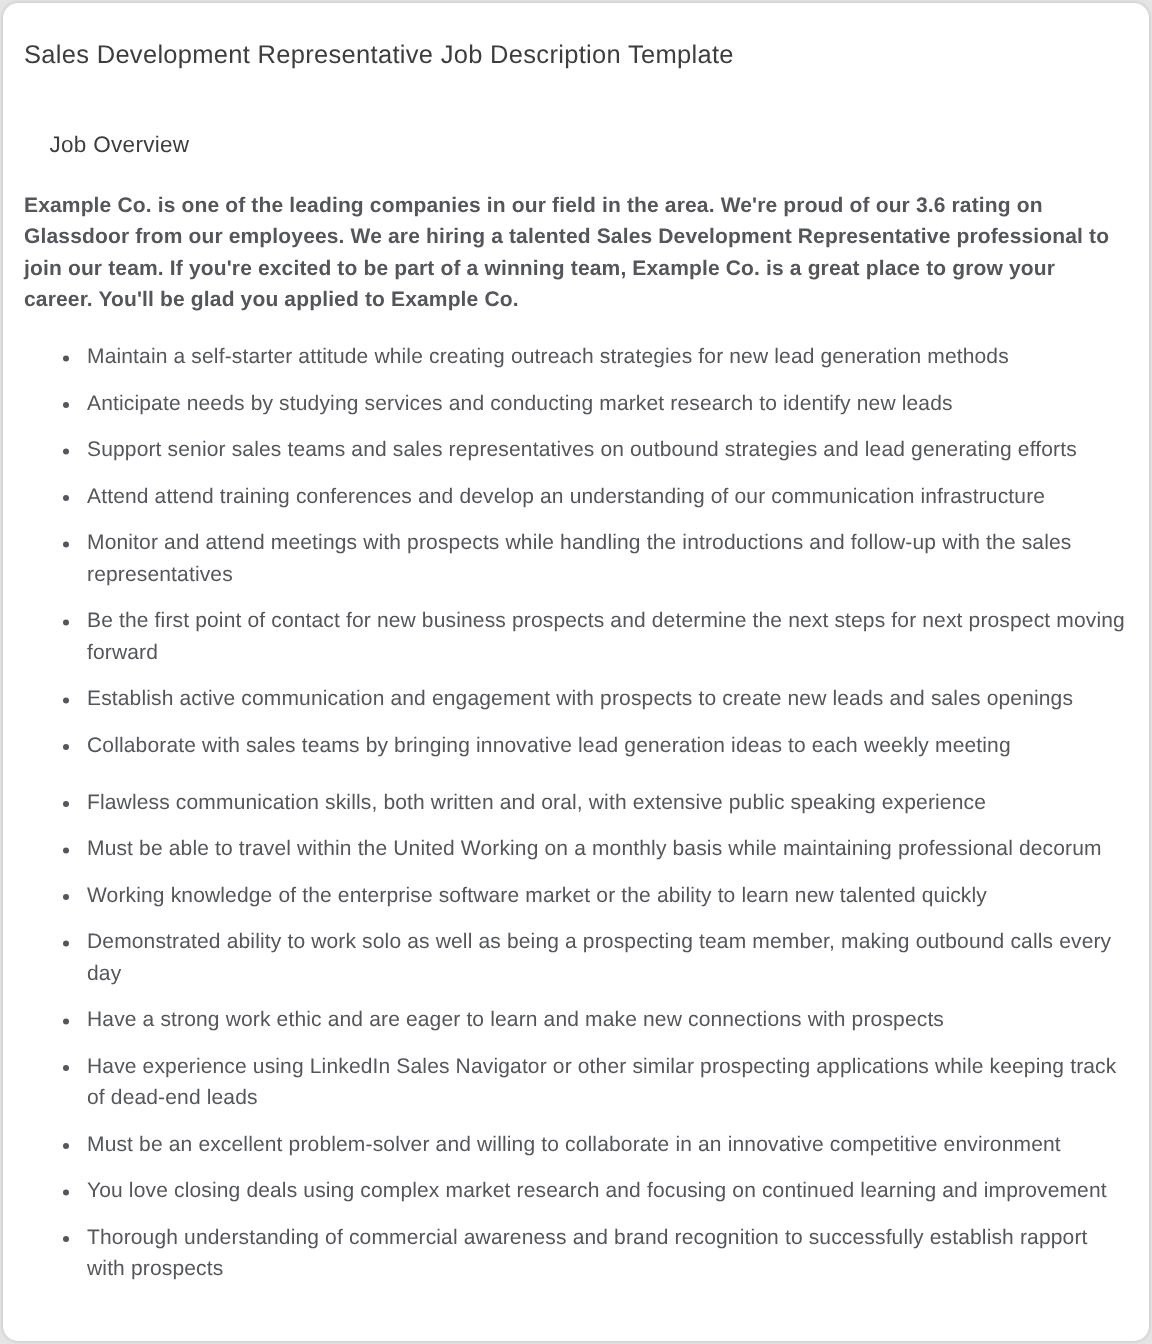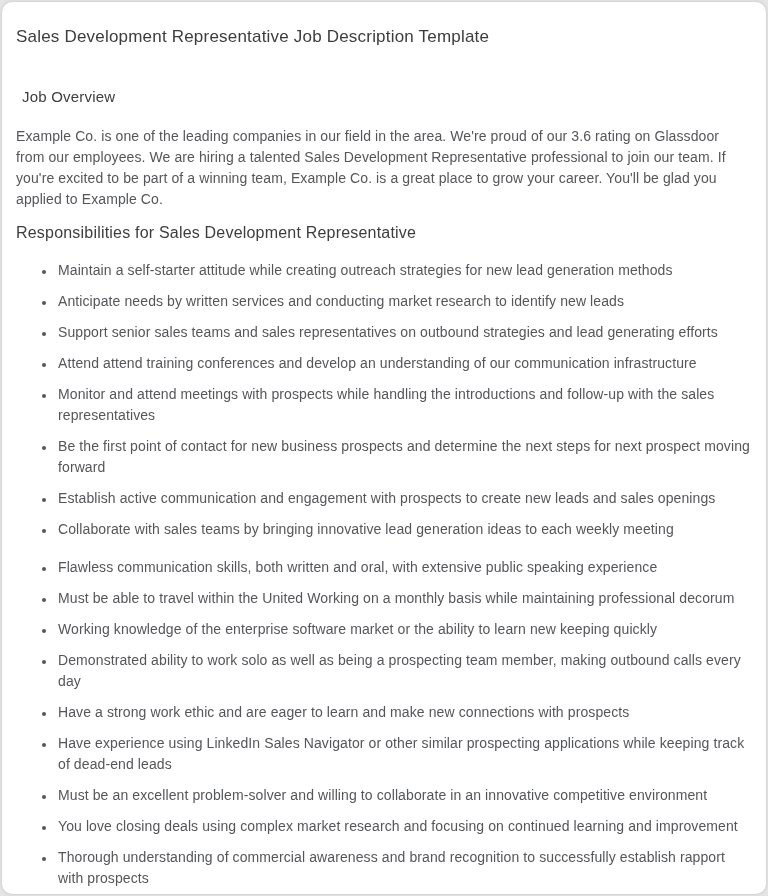--- a/index.html
+++ b/index.html
@@ -33,27 +33,27 @@
     font-weight: 400;
     color: #3d3d3f;
     margin: 0;
     letter-spacing: 0.2px;
     line-height: 1.2;
   }
   .overview-heading {
     font-size: 15px;
     font-weight: 400;
     color: #3d3d3f;
-    margin: 41px 0 0 6px;
+    margin: 41px 0 0 17px;
     letter-spacing: 0.2px;
     line-height: 1.2;
   }
   .overview-text {
     font-size: 14px;
-    font-weight: 400;
+    font-weight: 700;
     color: #54565a;
     line-height: 21px;
     margin: 20px 8px 0 0;
     letter-spacing: 0.1px;
   }
   .section-heading {
     font-size: 16px;
     font-weight: 400;
     color: #3d3d3f;
     margin: 13px 0 0 0;
@@ -87,38 +87,37 @@
 
 <div class="viewport">
   <div class="card">
 
     <h1 class="page-title">Sales Development Representative Job Description Template</h1>
 
     <h2 class="overview-heading">Job Overview</h2>
 
     <p class="overview-text">Example Co. is one of the leading companies in our field in the area. We're proud of our 3.6 rating on Glassdoor from our employees. We are hiring a talented Sales Development Representative professional to join our team. If you're excited to be part of a winning team, Example Co. is a great place to grow your career. You'll be glad you applied to Example Co.</p>
 
-    <h2 class="section-heading">Responsibilities for Sales Development Representative</h2>
 
     <ul class="bullet-list">
         <li>Maintain a self-starter attitude while creating outreach strategies for new lead generation methods</li>
-        <li>Anticipate needs by written services and conducting market research to identify new leads</li>
+        <li>Anticipate needs by studying services and conducting market research to identify new leads</li>
         <li>Support senior sales teams and sales representatives on outbound strategies and lead generating efforts</li>
         <li>Attend attend training conferences and develop an understanding of our communication infrastructure</li>
         <li>Monitor and attend meetings with prospects while handling the introductions and follow-up with the sales representatives</li>
         <li>Be the first point of contact for new business prospects and determine the next steps for next prospect moving forward</li>
         <li>Establish active communication and engagement with prospects to create new leads and sales openings</li>
         <li>Collaborate with sales teams by bringing innovative lead generation ideas to each weekly meeting</li>
       </ul>
 
 
     <ul class="bullet-list">
         <li>Flawless communication skills, both written and oral, with extensive public speaking experience</li>
         <li>Must be able to travel within the United Working on a monthly basis while maintaining professional decorum</li>
-        <li>Working knowledge of the enterprise software market or the ability to learn new keeping quickly</li>
+        <li>Working knowledge of the enterprise software market or the ability to learn new talented quickly</li>
         <li>Demonstrated ability to work solo as well as being a prospecting team member, making outbound calls every day</li>
         <li>Have a strong work ethic and are eager to learn and make new connections with prospects</li>
         <li>Have experience using LinkedIn Sales Navigator or other similar prospecting applications while keeping track of dead-end leads</li>
         <li>Must be an excellent problem-solver and willing to collaborate in an innovative competitive environment</li>
         <li>You love closing deals using complex market research and focusing on continued learning and improvement</li>
         <li>Thorough understanding of commercial awareness and brand recognition to successfully establish rapport with prospects</li>
       </ul>
 
   </div>
 </div>

